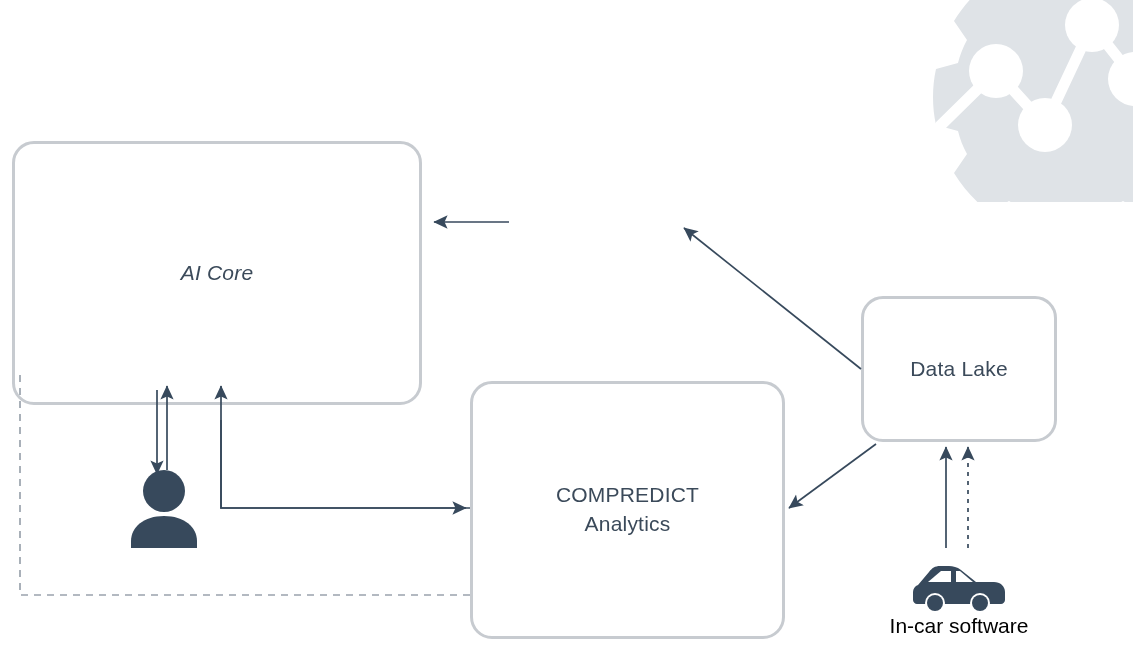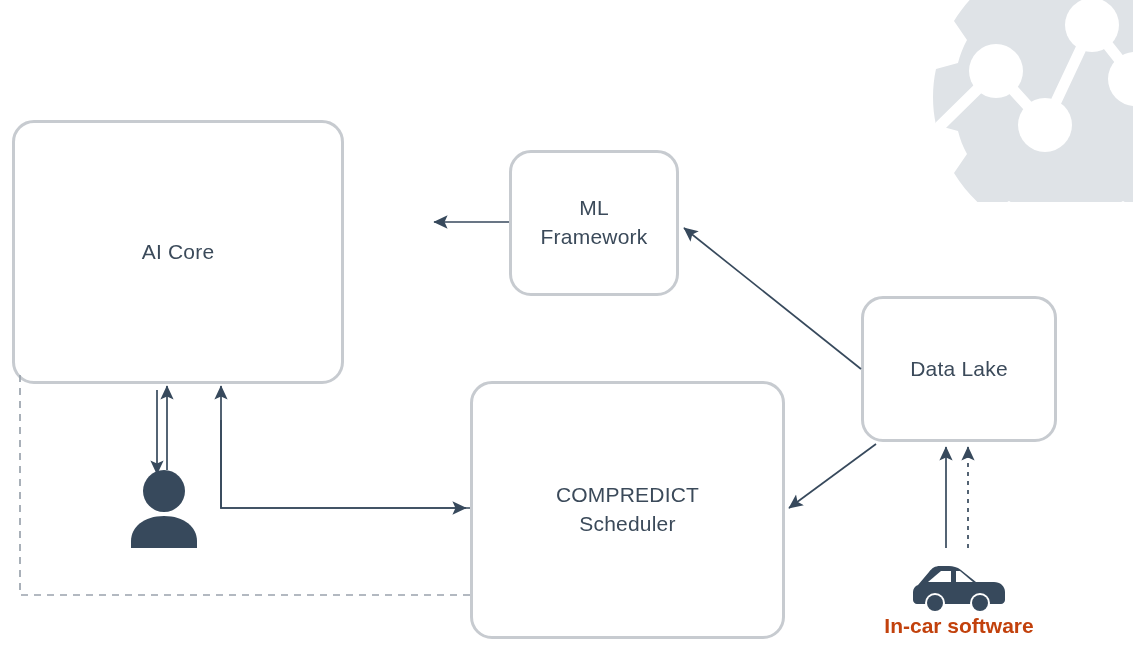--- a/index.html
+++ b/index.html
@@ -28,21 +28,21 @@
     align-items: center;
     justify-content: center;
     text-align: center;
     color: #3b4a5a;
     font-size: 21px;
     line-height: 1.36;
     font-weight: 400;
     letter-spacing: 0.2px;
     white-space: pre-line;
   }
-  #node-ai-core   { left: 12px;  top: 120px; width: 332px; height: 264px; }
+  #node-ai-core   { left: 12px;  top: 141px; width: 410px; height: 264px; font-style: italic; }
   #node-ml        { left: 509px; top: 150px; width: 170px; height: 146px; }
   #node-datalake  { left: 861px; top: 296px; width: 196px; height: 146px; }
   #node-analytics { left: 470px; top: 381px; width: 315px; height: 258px; }
 
   #node-scheduler {
     position: absolute;
     left: 36px;
     top: 568px;
     width: 105px;
     height: 55px;
@@ -87,24 +87,23 @@
     width: 92px;
     height: 50px;
     z-index: 4;
   }
   #label-incar {
     position: absolute;
     left: 869px;
     top: 614px;
     width: 180px;
     text-align: center;
-    color: #c2410c;
+    color: #000000;
     font-size: 21px;
     z-index: 4;
-    font-weight: bold;
   }
 </style>
 </head>
 <body>
 
 <div id="canvas">
 
   <svg id="svg-watermark" viewBox="0 0 213 202" xmlns="http://www.w3.org/2000/svg" aria-hidden="true">
     <g fill="#dfe3e7">
       <path d="M146 -42 c10 0 19 1 28 3 l6 22 c8 2 16 6 23 10 l20 -11 c14 11 26 24 35 39 l-13 19
@@ -151,27 +150,25 @@
       <line x1="946" y1="548" x2="946" y2="447" marker-end="url(#ah)"></line>
 
       <line x1="968" y1="548" x2="968" y2="447" stroke-dasharray="4 5" marker-end="url(#ah)"></line>
     </g>
 
     <path d="M20 375 L20 595 L470 595" stroke="#9aa3ad" stroke-width="1.7" fill="none" stroke-dasharray="7 6"></path>
   </svg>
 
   <div class="node" id="node-ai-core">AI Core</div>
 
-  <div class="node" id="node-ml">ML
-Framework</div>
 
   <div class="node" id="node-datalake">Data Lake</div>
 
   <div class="node" id="node-analytics">COMPREDICT
-Scheduler</div>
+Analytics</div>
 
 
   <svg id="icon-person" viewBox="0 0 70 78" xmlns="http://www.w3.org/2000/svg" aria-hidden="true">
     <circle cx="35" cy="21" r="21" fill="#37495c"></circle>
     <path d="M35 46 C55 46 68 57 68 71 L68 78 L2 78 L2 71 C2 57 15 46 35 46 z" fill="#37495c"></path>
   </svg>
 
   <svg id="icon-car" viewBox="0 0 92 50" xmlns="http://www.w3.org/2000/svg" aria-hidden="true">
     <path d="M27 4 C22 4 19 6 16 10 L5 23 C2 24 0 27 0 30 L0 38 C0 40 2 42 4 42 L88 42
              C90 42 92 40 92 38 L92 30 C92 24 87 20 81 20 L63 20 L48 8 C44 5 40 4 36 4 z" fill="#37495c"></path>

